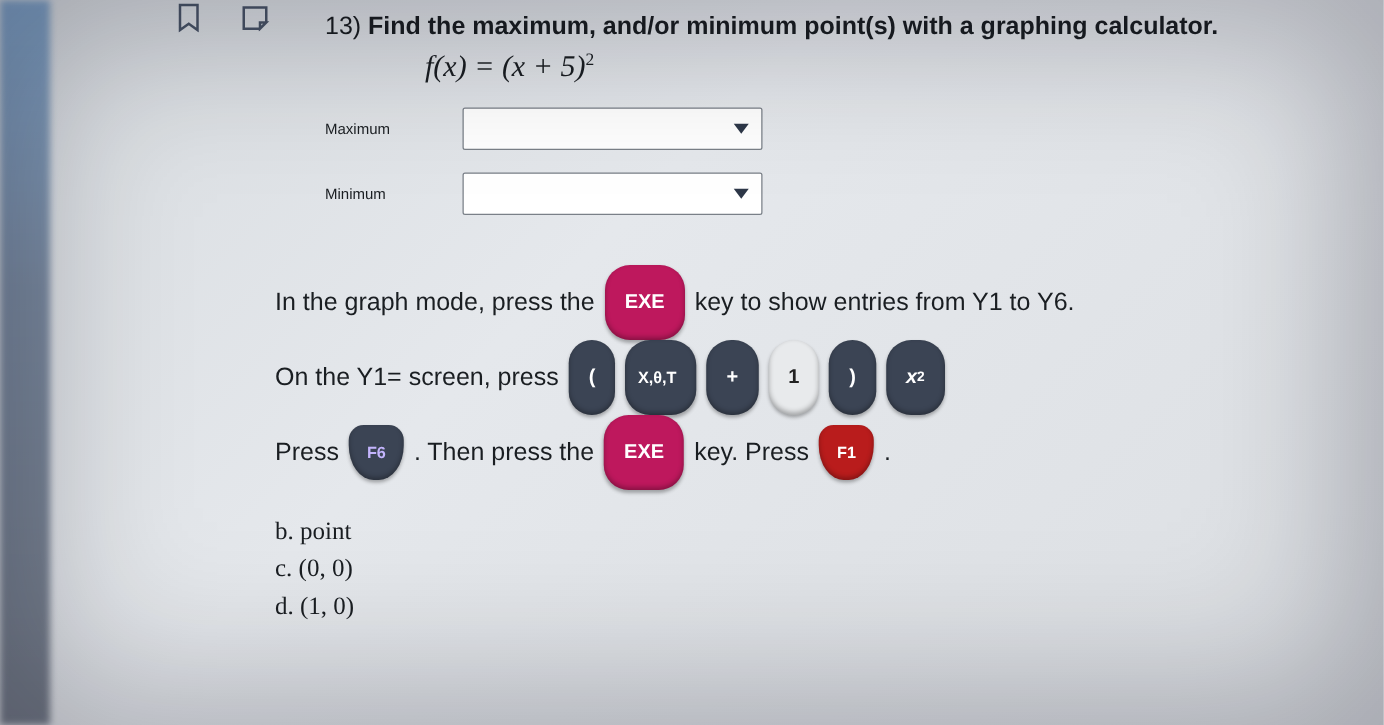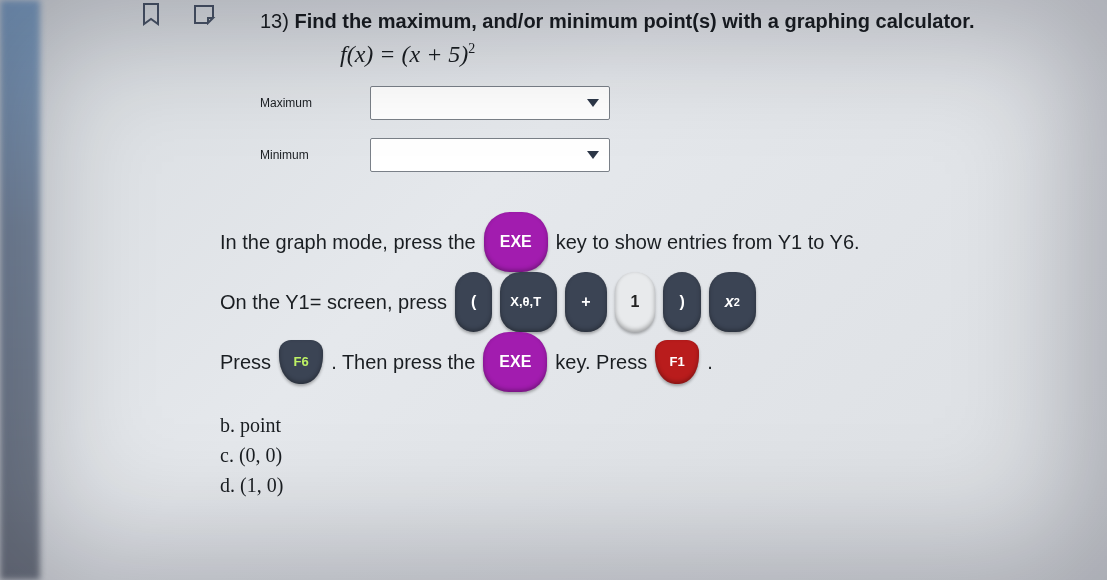--- a/index.html
+++ b/index.html
@@ -89,29 +89,29 @@
     color: #fff;
     padding: 6px 16px;
     border-radius: 20px;
     font-size: 16px;
     font-weight: bold;
     box-shadow: inset 0 -2px 4px rgba(0,0,0,0.3), 0 2px 3px rgba(0,0,0,0.3);
     min-width: 28px;
     min-height: 24px;
     vertical-align: middle;
   }
-  .key-blue   { background: #a21caf; border-radius: 26px; }
+  .key-blue   { background: #be185d; }
   .key-dark   { background: #3b4454; }
   .key-white  { background: #e8eaec; color:#222; }
   .key-shield {
     width: 44px; height: 44px;
     background: #3b4454;
     border-radius: 12px 12px 20px 20px / 12px 12px 28px 28px;
     display:inline-flex; align-items:center; justify-content:center;
-    color:#bef264; font-size:13px; font-weight:bold;
+    color:#c4b5fd; font-size:13px; font-weight:bold;
     box-shadow: inset 0 -2px 4px rgba(0,0,0,0.3), 0 2px 3px rgba(0,0,0,0.3);
     padding: 0;
   }
   .key-shield-blue { background:#b91c1c; color:#fff;}
   .x2 sup{font-size:11px;}
   .answers {
     margin-left: 60px;
     margin-top: 18px;
     font-size: 20px;
     line-height: 30px;

